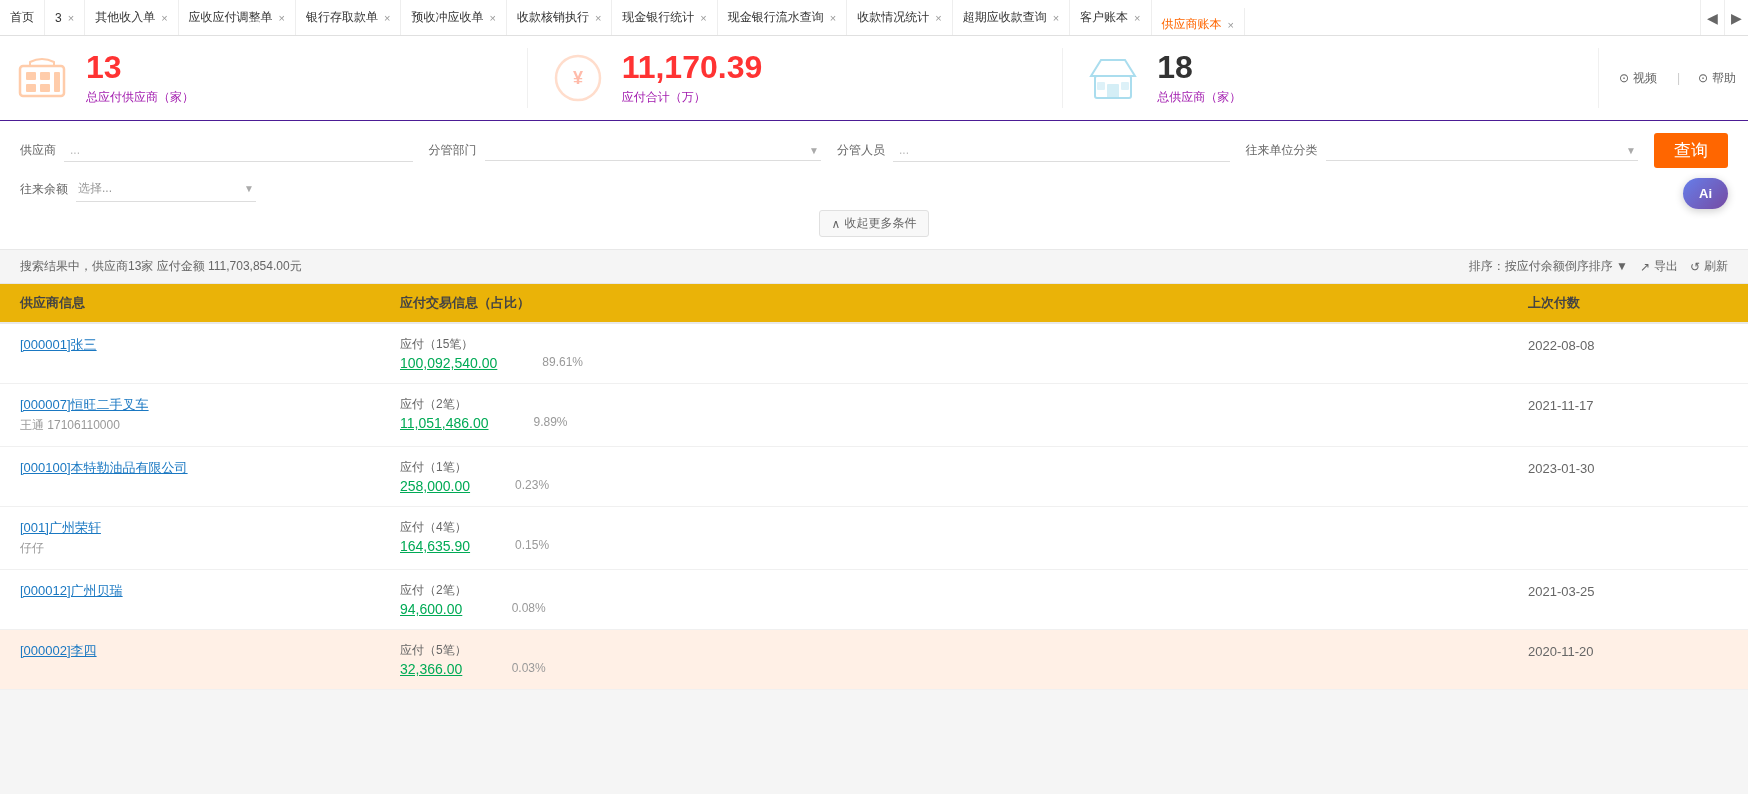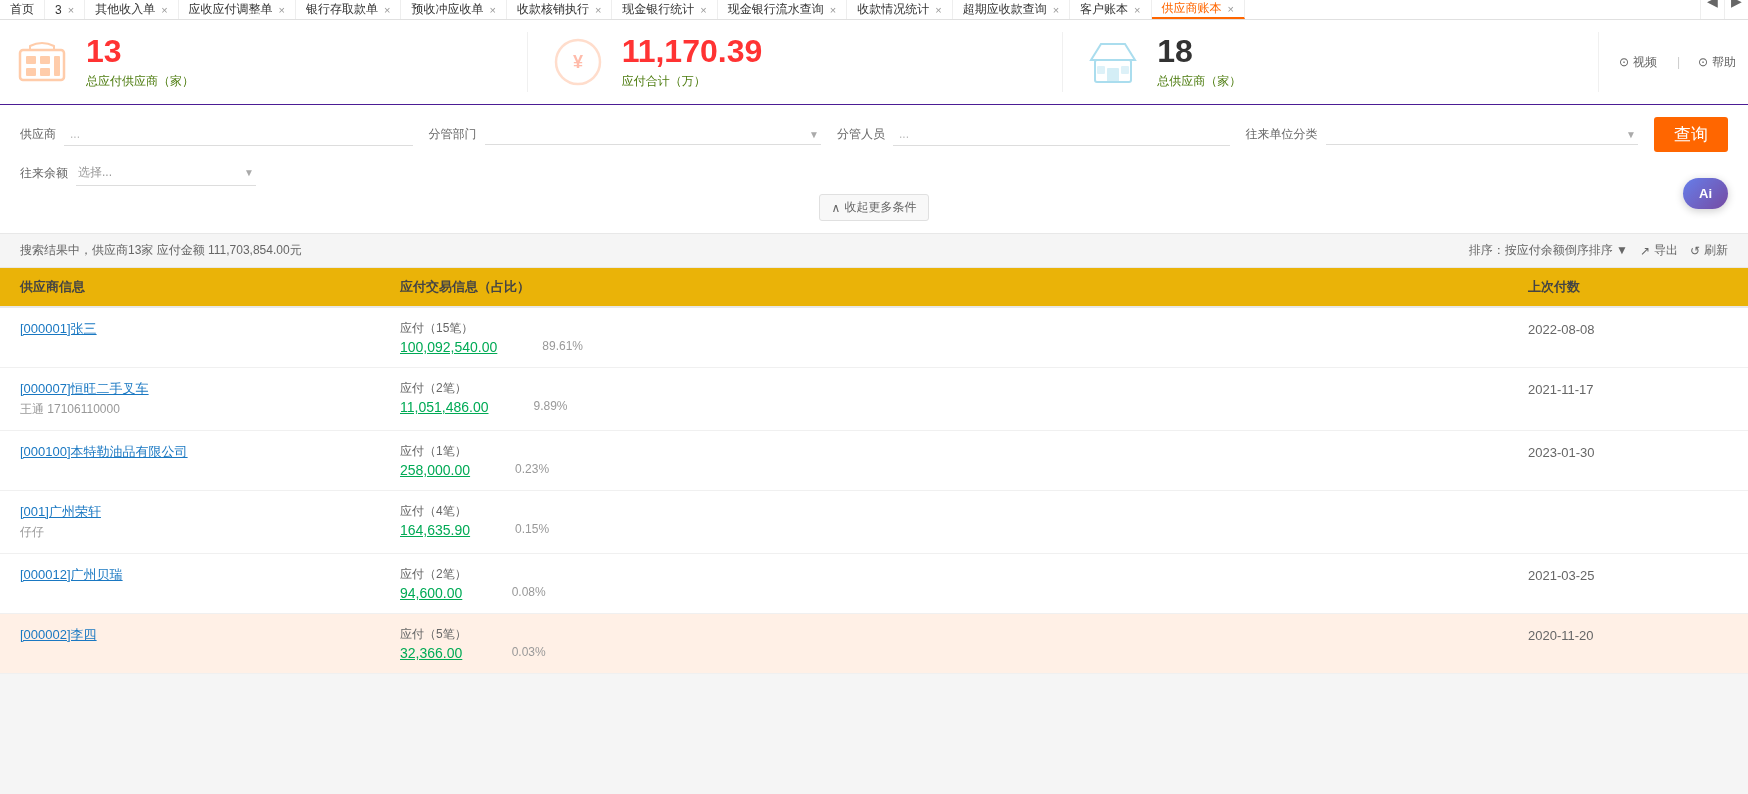--- a/index.html
+++ b/index.html
@@ -1,21 +1,21 @@
 <!DOCTYPE html>
 <html><head>
   <meta charset="utf-8">
   <style>
     * { box-sizing: border-box; margin: 0; padding: 0; }
     body { font-family: 'Microsoft YaHei', Arial, sans-serif; font-size: 13px; background: #f5f5f5; color: #333; overflow-x: hidden; }
 
     
     .top-nav {
-      display: flex; align-items: flex-end; background: #fff; border-bottom: 1px solid #e0e0e0;
-      height: 20px; overflow: hidden;
+      display: flex; align-items: center; background: #fff; border-bottom: 1px solid #e0e0e0;
+      height: 36px; overflow: hidden;
     }
     .nav-item {
       display: flex; align-items: center; padding: 0 10px; height: 100%;
       border-right: 1px solid #eee; white-space: nowrap; cursor: pointer;
       font-size: 12px; color: #333; flex-shrink: 0;
     }
     .nav-item.active { color: #ff6600; border-bottom: 2px solid #ff6600; margin-top: 16px; }
     .nav-item .close-x { margin-left: 6px; color: #999; font-size: 11px; }
     .nav-arrows { display: flex; align-items: center; margin-left: auto; }
     .nav-arrow-btn { width: 24px; height: 36px; display: flex; align-items: center; justify-content: center; cursor: pointer; border-left: 1px solid #eee; font-size: 14px; color: #666; }
@@ -28,21 +28,21 @@
     .stat-block {
       display: flex; align-items: center; gap: 14px; flex: 1;
       border-right: 1px solid #f0f0f0; padding: 0 20px;
     }
     .stat-block:first-child { padding-left: 0; }
     .stat-block:last-child { border-right: none; }
     .stat-icon { width: 60px; height: 60px; display: flex; align-items: center; justify-content: center; }
     .stat-icon svg { width: 52px; height: 52px; }
     .stat-info { display: flex; flex-direction: column; }
     .stat-number { font-size: 32px; font-weight: bold; color: #ff3333; line-height: 1.1; }
-    .stat-label { font-size: 12px; color: #4d7c0f; margin-top: 4px; }
+    .stat-label { font-size: 12px; color: #a21caf; margin-top: 4px; }
     .header-actions { display: flex; align-items: center; gap: 16px; font-size: 12px; color: #666; padding-left: 20px; }
     .header-action-link { display: flex; align-items: center; gap: 4px; cursor: pointer; color: #666; }
 
     
     .filter-area {
       background: #fff; padding: 12px 20px; border-bottom: 1px solid #e8e8e8;
     }
     .filter-row { display: flex; align-items: center; gap: 16px; margin-bottom: 8px; flex-wrap: nowrap; }
     .filter-item { display: flex; align-items: center; gap: 8px; flex: 1; min-width: 0; }
     .filter-label { font-size: 12px; color: #666; white-space: nowrap; }

